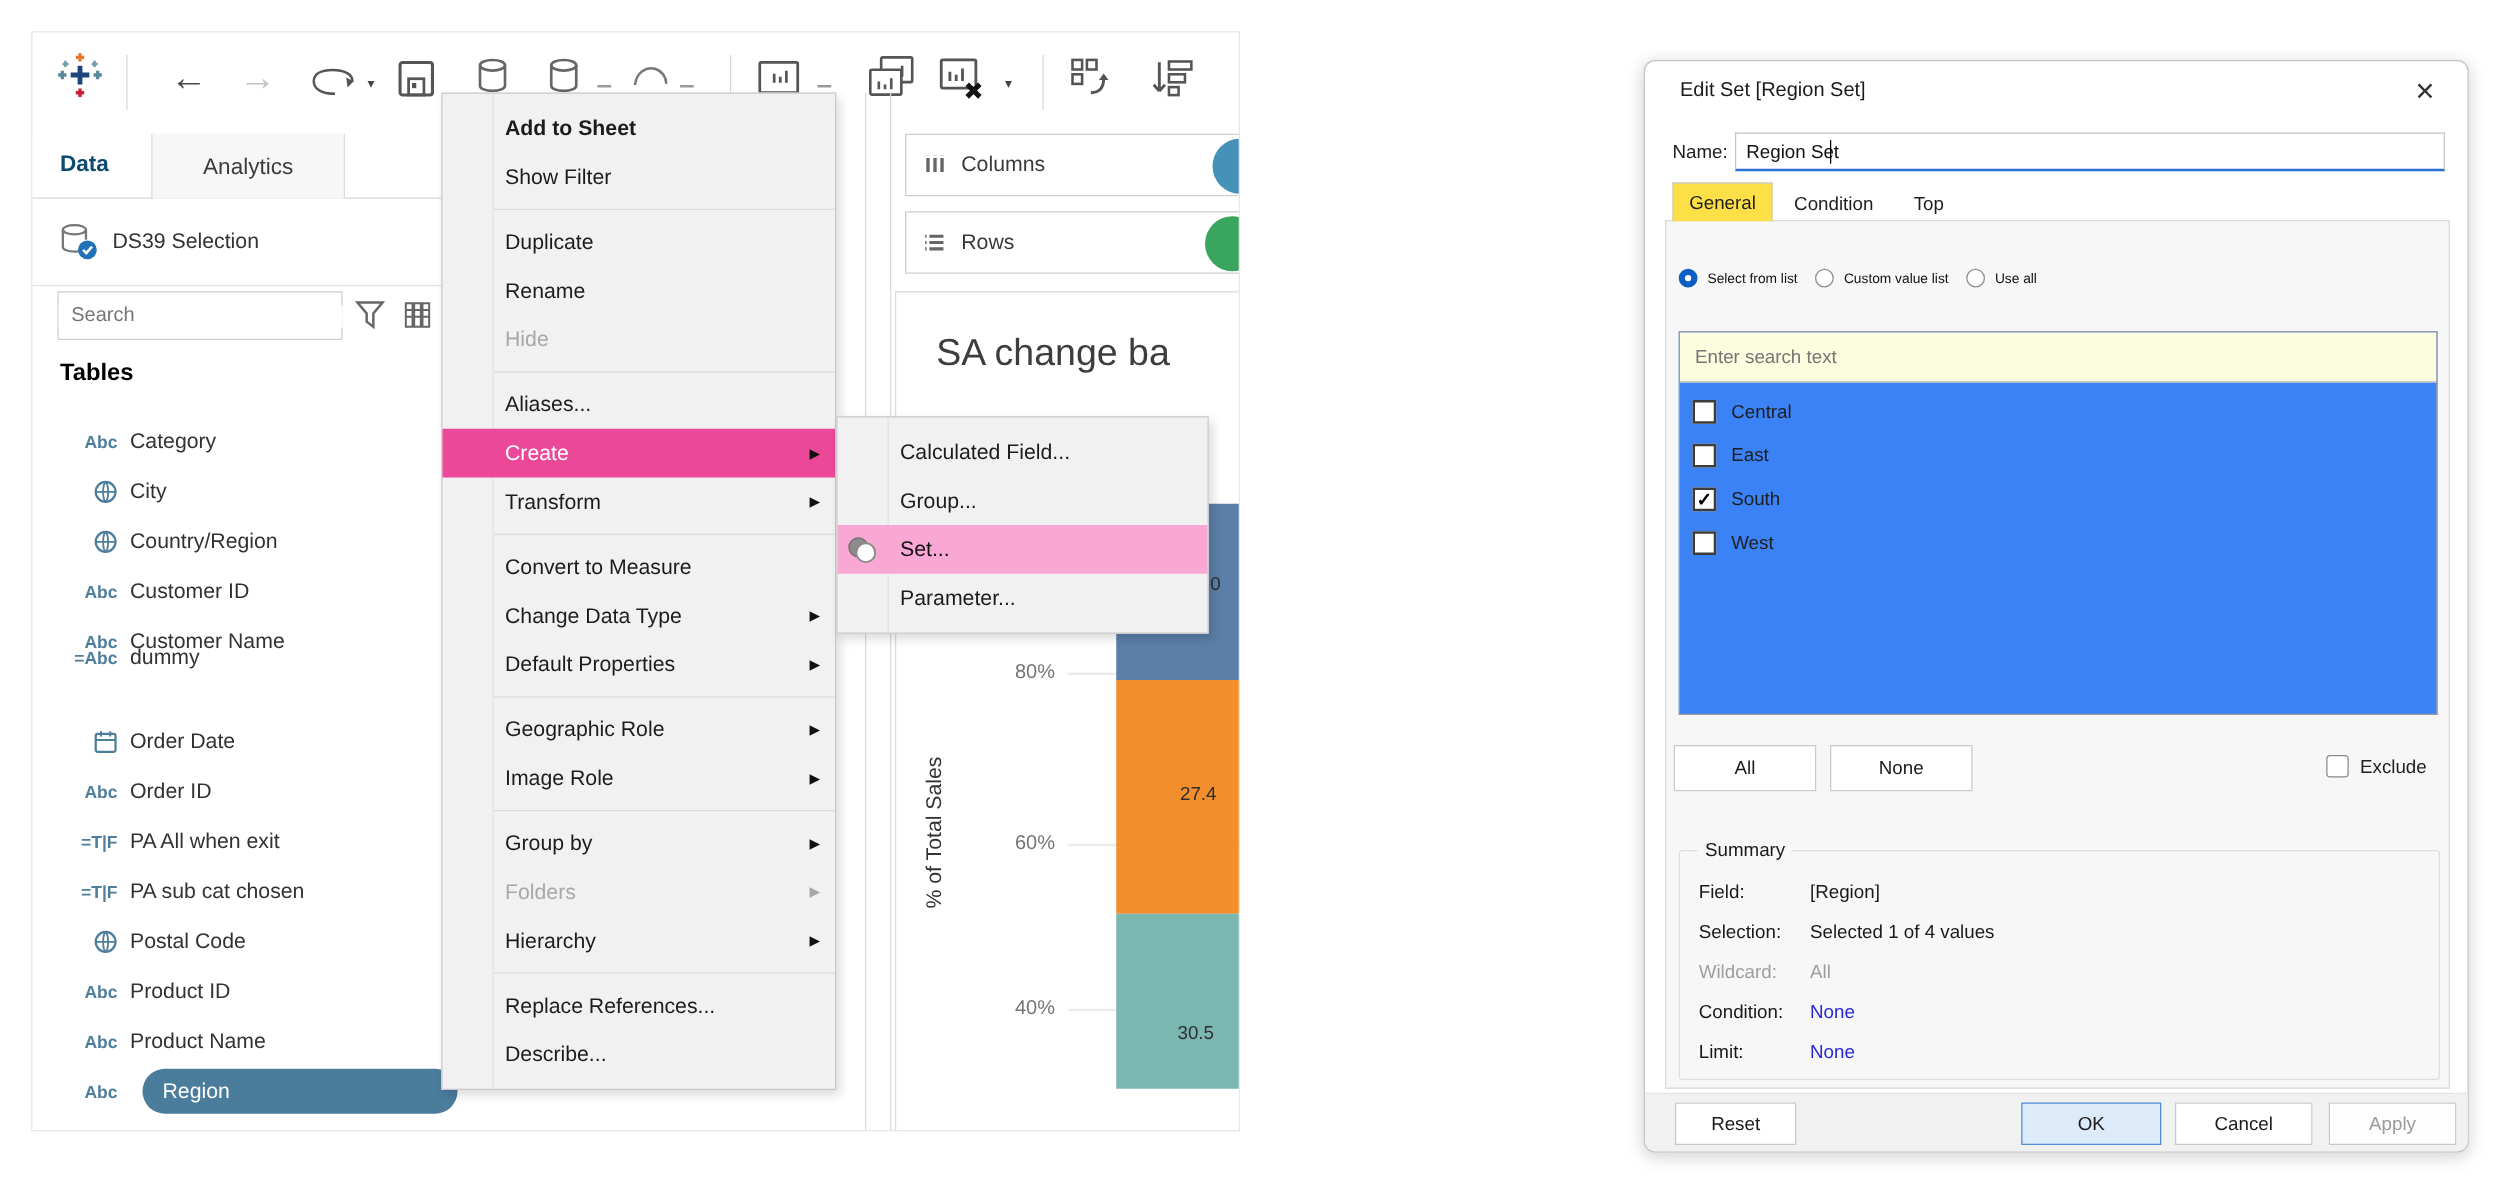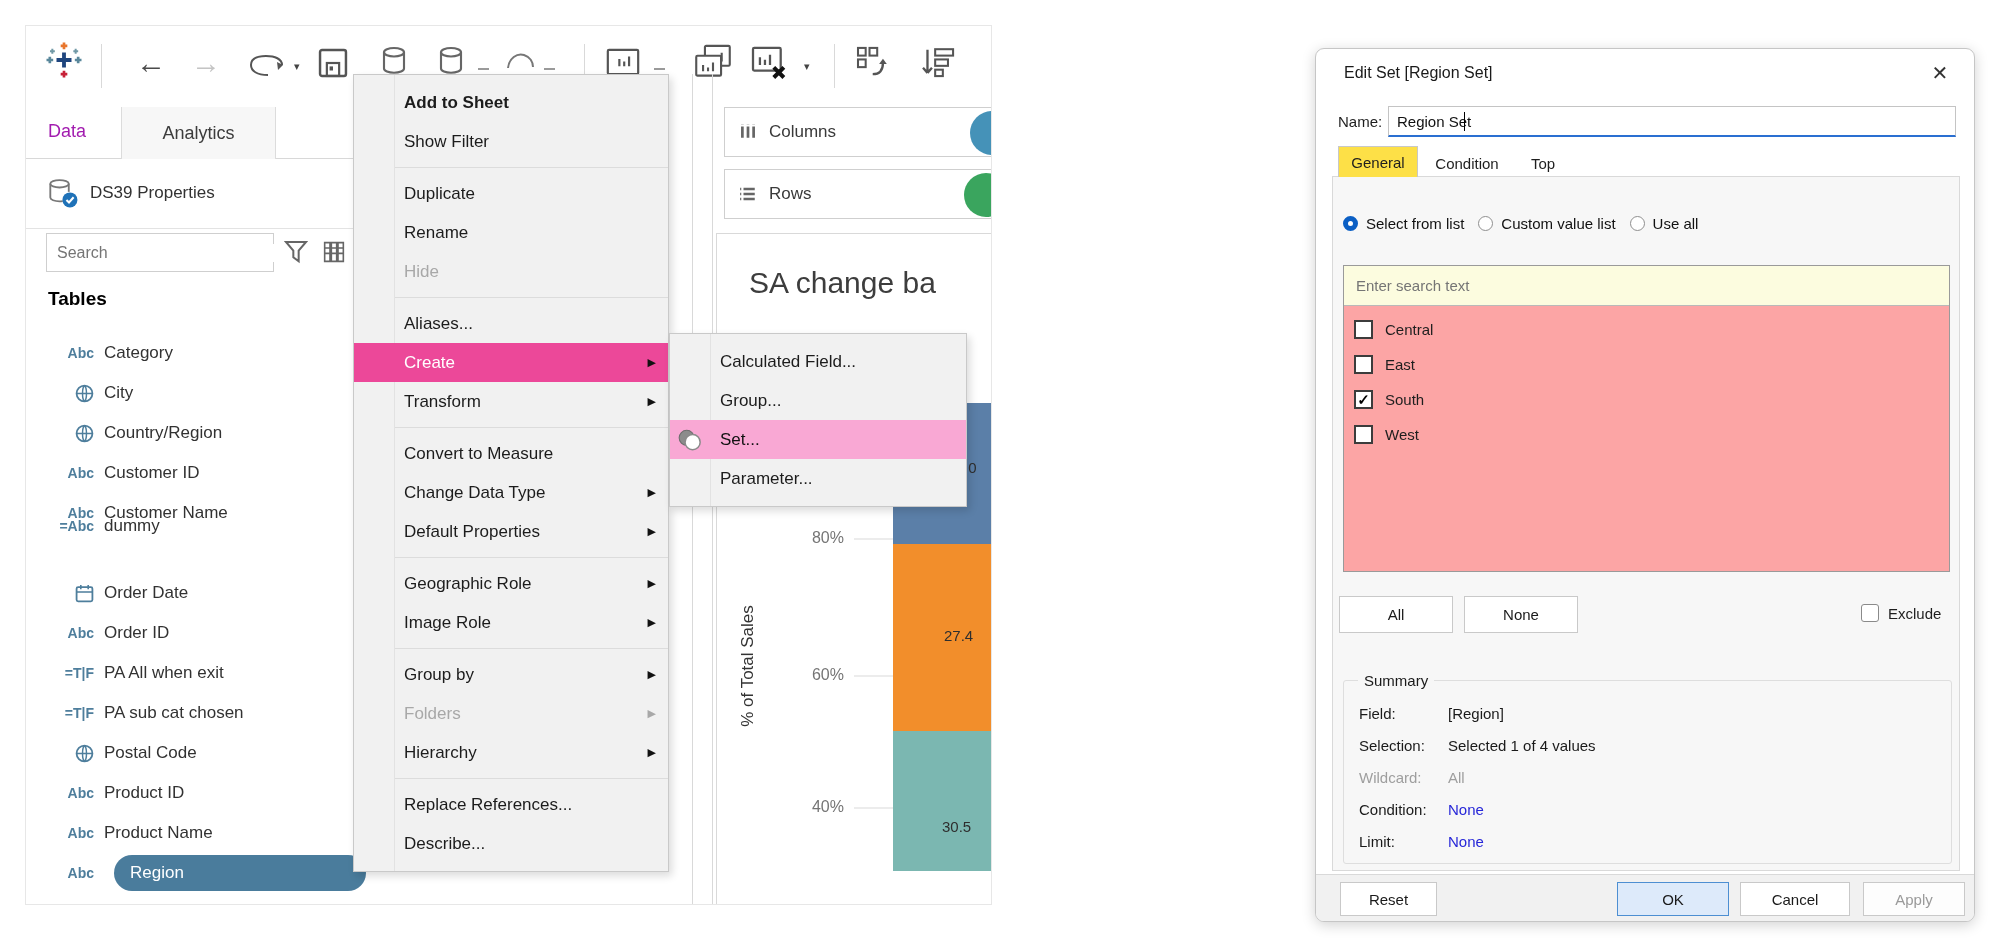--- a/index.html
+++ b/index.html
@@ -10,21 +10,21 @@
   
   #lwin{position:absolute;left:25px;top:25px;width:967px;height:880px;background:#fff;border:1px solid #e7e7e7;overflow:hidden}
   .tb-ic{position:absolute;top:22px;display:flex;align-items:center;justify-content:center;color:#555}
   .vsep{position:absolute;width:1px;background:#d9d9d9}
   .glyph-arrow{font-size:30px;line-height:30px}
   .caret{font-size:11px;color:#444}
   .dash{width:11px;height:2px;background:#9a9a9a}
 
   
   .tabrow{position:absolute;left:0;top:81px;width:343px;height:52px;border-bottom:1px solid #d8d8d8;background:#fff}
-  .tab-data{position:absolute;left:22px;top:14px;font-size:18px;font-weight:normal;color:#a21caf}
+  .tab-data{position:absolute;left:22px;top:14px;font-size:18px;font-weight:bold;color:#0c4a6e}
   .tab-analytics{position:absolute;left:95px;top:0;width:155px;height:52px;background:#f7f7f7;border-left:1px solid #dcdcdc;border-right:1px solid #dcdcdc;display:flex;align-items:center;justify-content:center;font-size:18px;color:#3c3c3c}
   .fldrow{position:absolute;left:0;width:343px;height:40px;display:flex;align-items:center}
   .fic{width:78px;display:flex;justify-content:flex-end;align-items:center;padding-right:10px;color:#4e7e9c;font-size:14px;font-weight:bold;flex:none}
   .flb{font-size:17px;color:#323232;white-space:nowrap}
   .pill{position:absolute;left:88px;top:2px;height:36px;width:252px;background:#4a7c9c;border-radius:18px;display:flex;align-items:center;padding-left:16px}
   .pill .flb{color:#fff}
 
   
   .shelf{position:absolute;left:698px;width:269px;height:50px;background:#fff;border:1px solid #cfcfcf;display:flex;align-items:center;overflow:hidden}
   .shelf-lab{font-size:17px;color:#3a3a3a;margin-left:12px}
@@ -53,25 +53,25 @@
   #dlg{position:absolute;left:1315px;top:48px;width:660px;height:874px;background:#fff;border:1px solid #c6c6c6;border-radius:9px;box-shadow:0 3px 14px rgba(0,0,0,.18)}
   .dl-title{position:absolute;left:28px;top:15px;font-size:16px;color:#1a1a1a}
   .dl-close{position:absolute;right:20px;top:10px;font-size:20px;color:#333;width:28px;height:28px;display:flex;align-items:center;justify-content:center}
   .namelab{position:absolute;left:22px;top:64px;font-size:15px}
   .nameinput{position:absolute;left:72px;top:57px;width:568px;height:31px;border:1px solid #c4c4c4;border-bottom:2px solid #2a6fd1;background:#fff;font-size:15px;padding:0 8px;font-family:"Liberation Sans",sans-serif;color:#111}
   .tcaret{position:absolute;left:148px;top:63px;width:1px;height:19px;background:#000}
   .tab{position:absolute;font-size:15px;display:flex;align-items:center;justify-content:center}
   .tab.active{background:#fde047;border:1px solid #c8c8c8;border-bottom:none;height:31px;top:97px;z-index:2}
   .tab.plain{top:101px;height:27px}
   #panel{position:absolute;left:16px;top:127px;width:628px;height:695px;background:#f7f7f7;border:1px solid #d9d9d9}
-  .radiorow{position:absolute;left:10px;top:38px;display:flex;align-items:center;font-size:15px;color:#111}
+  .radiorow{position:absolute;left:10px;top:38px;display:flex;align-items:center;font-size:11px;color:#111}
   .rad{width:15px;height:15px;border-radius:50%;background:#fff;margin-right:8px;flex:none}
   .rad.on{border:5px solid #0b5fc4}
   .rad.off{border:1px solid #8f8f8f}
-  #listbox{position:absolute;left:10px;top:88px;width:607px;height:307px;border:1px solid #9a9a9a;background:#fca5a5}
+  #listbox{position:absolute;left:10px;top:88px;width:607px;height:307px;border:1px solid #9a9a9a;background:#3b82f6}
   #searchrow{height:40px;background:#fcfcdf;border-bottom:1px solid #b9b9b9;display:flex;align-items:center}
   #searchrow input{border:none;outline:none;background:transparent;font-size:15px;padding:0 12px;width:100%;font-family:"Liberation Sans",sans-serif;color:#333}
   .memrow{height:35px;display:flex;align-items:center;padding-left:10px;font-size:15px}
   .cb{width:19px;height:19px;border:2px solid #3c3c3c;background:#fff;margin-right:12px;display:flex;align-items:center;justify-content:center;font-size:15px;font-weight:bold;color:#000;flex:none}
   .btn{display:flex;align-items:center;justify-content:center;font-size:15px;background:#fff;border:1px solid #c9c9c9;color:#1a1a1a}
   .sumbox{position:absolute;left:10px;top:503px;width:609px;height:184px;border:1px solid #dedede;border-radius:3px}
   .sumleg{position:absolute;left:14px;top:-9px;background:#f7f7f7;padding:0 6px;font-size:15px;color:#1a1a1a}
   .sumrow{position:absolute;left:15px;font-size:15px;color:#1a1a1a}
   .sumrow .v{position:absolute;left:89px;white-space:nowrap}
   .sumrow.muted, .sumrow.muted .v{color:#9e9e9e}
@@ -185,21 +185,21 @@
     </div>
 
     <div class="abs" style="left:22px;top:143px;width:320px;height:48px;display:flex;align-items:center">
       <svg width="30" height="30" viewBox="0 0 26 26" fill="none">
         <ellipse cx="10" cy="5" rx="8" ry="3.2" stroke="#777" stroke-width="1.6"></ellipse>
         <path d="M2 5v12c0 1.8 3.6 3.2 8 3.2 1 0 2-.1 2.8-.2" stroke="#777" stroke-width="1.6"></path>
         <path d="M18 5v7" stroke="#777" stroke-width="1.6"></path>
         <circle cx="19" cy="19" r="6.5" fill="#1f72b8"></circle>
         <path d="M16 19l2.2 2.2 4-4.5" stroke="#fff" stroke-width="1.8" fill="none"></path>
       </svg>
-      <span class="flb" style="margin-left:12px;font-size:17px">DS39 Properties</span>
+      <span class="flb" style="margin-left:12px;font-size:17px">DS39 Selection</span>
     </div>
     <div class="abs" style="left:0;top:202px;width:343px;height:1px;background:#e3e3e3"></div>
 
     <div class="abs" style="left:20px;top:207px;width:228px;height:39px;border:1px solid #cfcfcf;background:#fff;display:flex;align-items:center">
       <input style="border: none; outline: none; flex: 1 1 0%; font-size: 16px; padding: 0px 10px; font-family: &quot;Liberation Sans&quot;, sans-serif; color: rgb(51, 51, 51);" placeholder="Search">
       <svg width="20" height="20" viewBox="0 0 18 18" fill="none" style="margin-right:8px">
         <circle cx="7" cy="7" r="5" stroke="#777" stroke-width="1.6"></circle>
         <path d="M11 11l5 5" stroke="#777" stroke-width="1.6"></path>
       </svg>
     </div>

